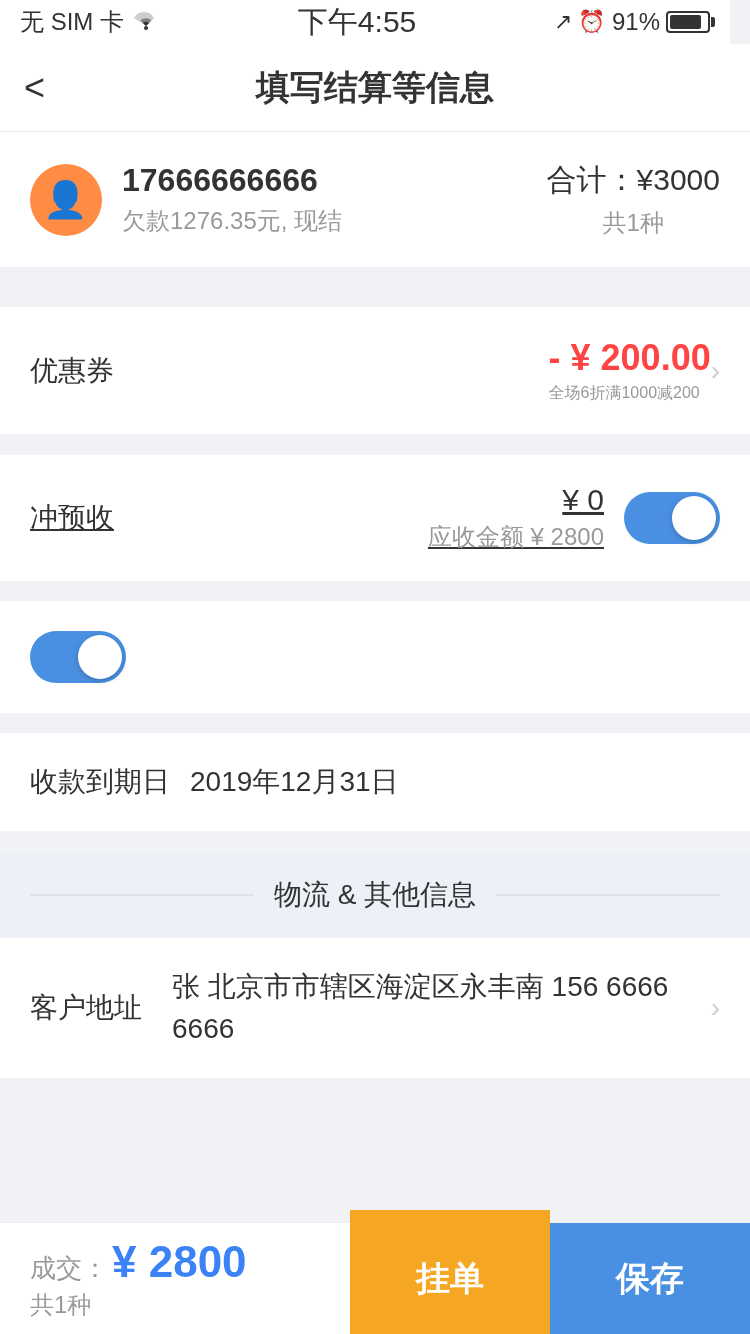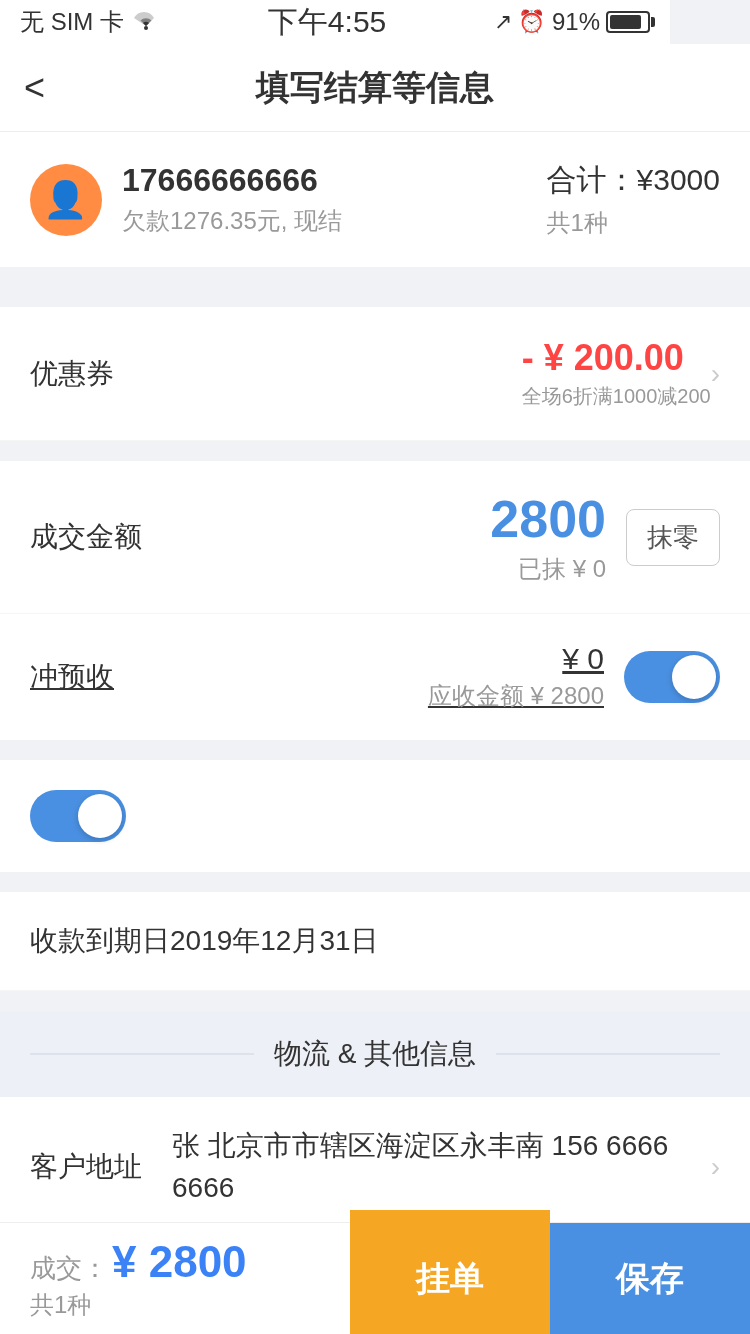--- a/index.html
+++ b/index.html
@@ -8,21 +8,21 @@
       width: 750px;
       min-height: 1334px;
       font-family: -apple-system, "PingFang SC", "Helvetica Neue", sans-serif;
       background: #f0f2f5;
       font-size: 28px;
       color: #333;
     }
 
     
     .status-bar {
-      width: 670px;
+      width: 730px;
       height: 44px;
       background: #fff;
       display: flex;
       align-items: center;
       justify-content: space-between;
       padding: 0 20px;
       font-size: 24px;
       color: #333;
     }
     .status-left { display: flex; align-items: center; gap: 8px; }
@@ -83,21 +83,21 @@
     .avatar {
       width: 72px; height: 72px; border-radius: 50%;
       background: #ff8c42;
       display: flex; align-items: center; justify-content: center;
       flex-shrink: 0;
     }
     .avatar-icon { font-size: 36px; color: #fff; }
     .customer-info {}
     .customer-phone { font-size: 32px; font-weight: 700; color: #333; }
     .customer-debt { font-size: 24px; color: #999; margin-top: 6px; }
-    .customer-total { text-align: left; }
+    .customer-total { text-align: center; }
     .total-amount { font-size: 30px; color: #333; font-weight: 500; }
     .total-count { font-size: 24px; color: #999; margin-top: 6px; }
 
     
     .section-divider {
       height: 20px;
       background: #f0f2f5;
     }
 
     
@@ -105,21 +105,21 @@
       background: #fff;
       padding: 30px;
       display: flex;
       align-items: center;
       justify-content: space-between;
       border-bottom: 1px solid #f5f5f5;
     }
     .row-label { font-size: 28px; color: #333; }
     .row-right { display: flex; align-items: center; }
     .coupon-amount { font-size: 36px; color: #f44; font-weight: 600; }
-    .coupon-desc { font-size: 20px; color: #999; text-align: left; margin-top: 4px; }
+    .coupon-desc { font-size: 16px; color: #999; text-align: left; margin-top: 4px; }
     .chevron-right { font-size: 28px; color: #ccc; }
 
     
     .deal-row {
       background: #fff;
       padding: 28px 30px;
       display: flex;
       align-items: center;
       justify-content: space-between;
       border-bottom: 1px solid #f5f5f5;
@@ -177,20 +177,21 @@
       justify-content: space-between;
     }
     .credit-label { font-size: 28px; color: #333; }
 
     
     .date-row {
       background: #fff;
       padding: 30px;
       display: flex;
       align-items: center;
+      gap: 20px;
       margin-top: 20px;
       border-bottom: 1px solid #f5f5f5;
     }
     .date-label { font-size: 28px; color: #333; }
     .date-value { font-size: 28px; color: #333; }
 
     
     .logistics-section {
       background: #edf0f7;
       padding: 24px 30px;
@@ -316,30 +317,20 @@
       <div>
         <div class="coupon-amount">- ¥ 200.00</div>
         <div class="coupon-desc">全场6折满1000减200</div>
       </div>
       <span class="chevron-right">›</span>
     </div>
   </div>
 
   <div class="section-divider"></div>
 
-  <div class="deal-row">
-    <span class="deal-label">成交金额</span>
-    <div class="deal-right">
-      <div>
-        <div class="deal-amount">2800</div>
-        <div class="deal-sub">已抹  ¥ 0</div>
-      </div>
-      <button class="round-btn">抹零</button>
-    </div>
-  </div>
 
   <div class="prepay-row">
     <span class="prepay-left">冲预收</span>
     <div class="prepay-center">
       <div class="prepay-zero">¥ 0</div>
       <div class="prepay-desc">应收金额 ¥ 2800</div>
     </div>
     <div class="toggle">
       <div class="toggle-knob"></div>
     </div>

